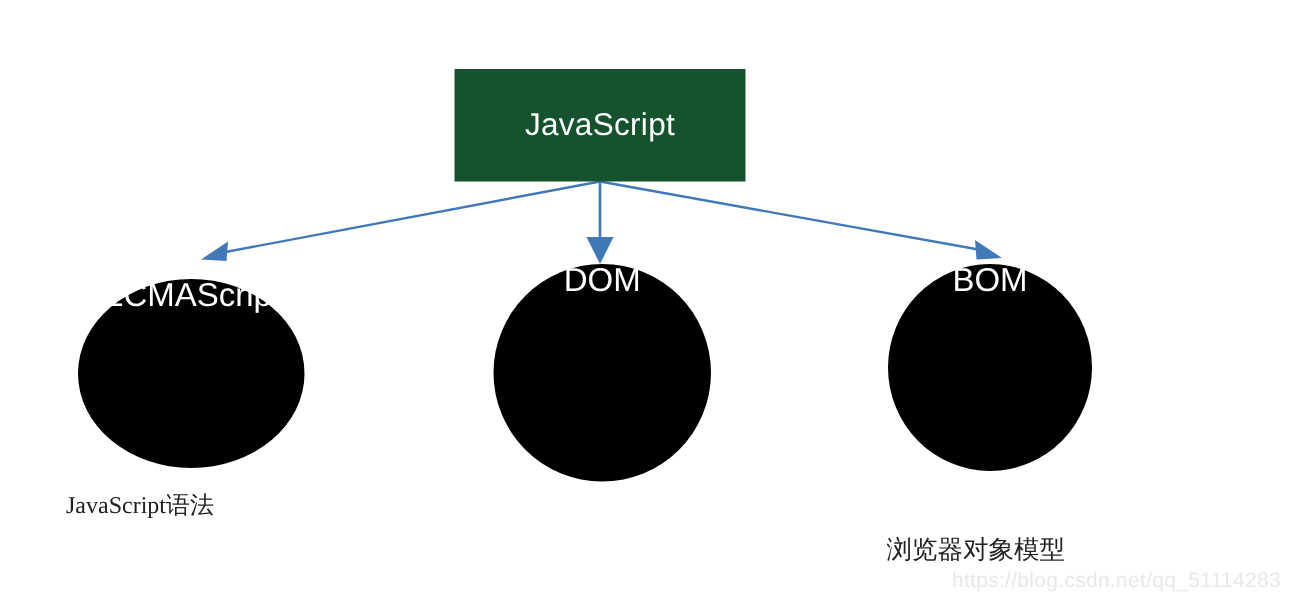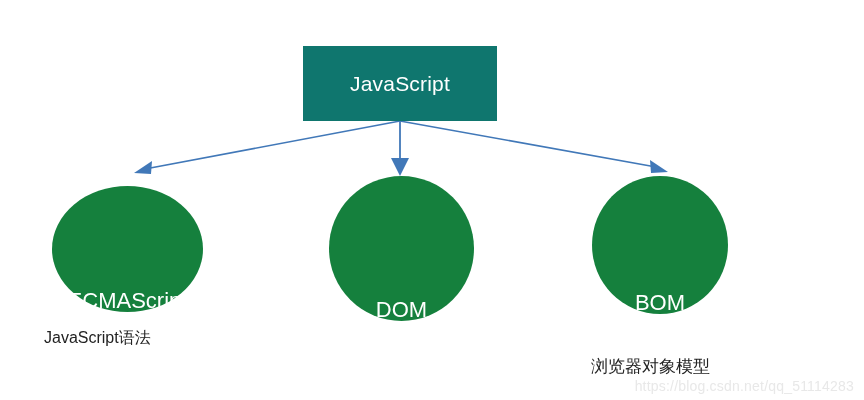--- a/index.html
+++ b/index.html
@@ -29,42 +29,42 @@
     height: 400px;
   }
 
   
   .node-rect {
     position: absolute;
     left: 303px;
     top: 46px;
     width: 194px;
     height: 75px;
-    background: #0f766e;
+    background: #14532d;
     display: flex;
     align-items: center;
     justify-content: center;
     box-sizing: border-box;
   }
   .node-rect .node-label {
     color: #ffffff;
     font-size: 21px;
     font-family: "Liberation Sans", sans-serif;
     font-weight: 400;
     letter-spacing: 0.2px;
     line-height: 1;
   }
 
   
   .node-circle {
     position: absolute;
     border-radius: 50%;
-    background: #15803d;
+    background: #000000;
     display: flex;
-    align-items: flex-end;
+    align-items: flex-start;
     justify-content: center;
   }
   .node-circle .node-label {
     color: #ffffff;
     font-family: "Liberation Sans", sans-serif;
     font-weight: 400;
     line-height: 1;
   }
 
   #circle-ecmascript {
@@ -93,21 +93,21 @@
 
   
   .caption {
     position: absolute;
     color: #222222;
     font-size: 17px;
     white-space: nowrap;
     line-height: 1;
   }
   .caption-mono {
-    font-family: Liberation Sans, sans-serif;
+    font-family: Liberation Serif, serif;
     font-size: 16px;
   }
   #caption-ecmascript {
     left: 44px;
     top: 330px;
   }
   #caption-dom {
     left: 318px;
     top: 333px;
   }

